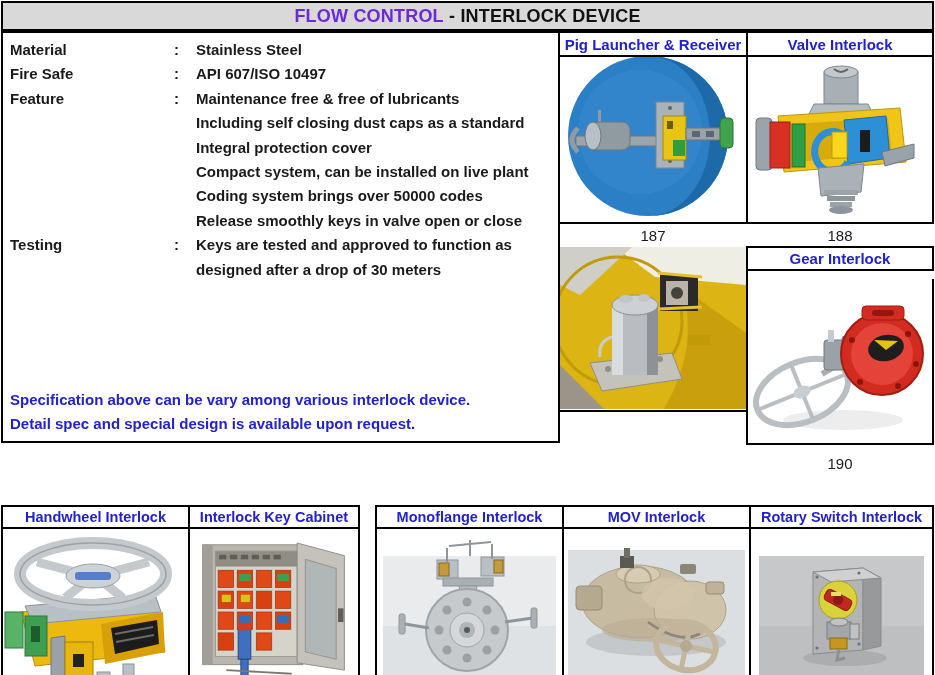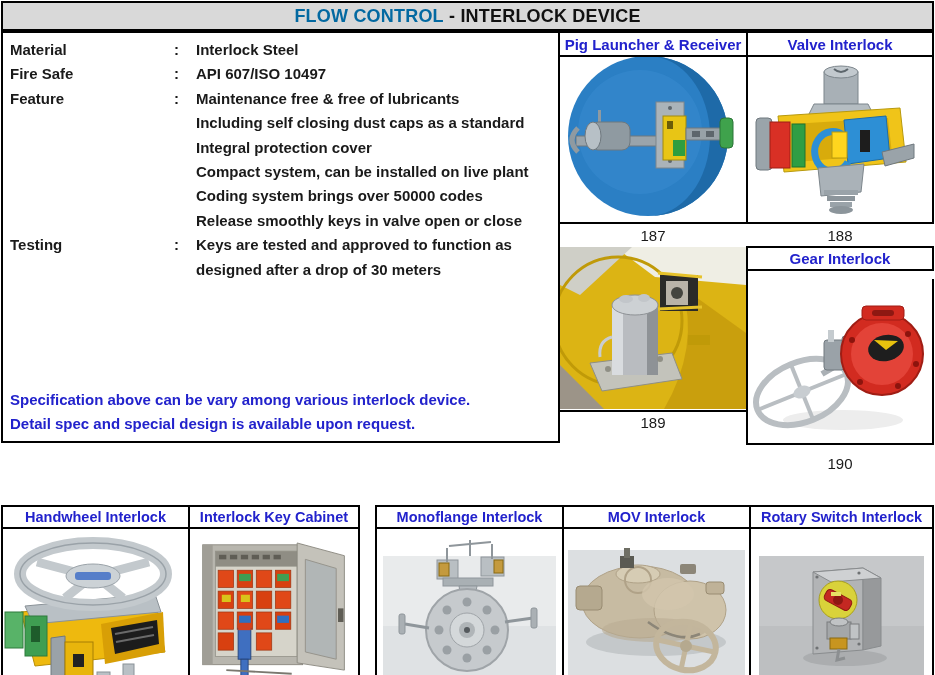--- a/index.html
+++ b/index.html
@@ -5,21 +5,21 @@
   html,body{margin:0;padding:0;background:#ffffff;}
   *{box-sizing:border-box;}
   #page{position:relative;width:935px;height:675px;background:#fff;
         font-family:"Liberation Sans", sans-serif;color:#1a1a1a;overflow:hidden;}
 
   
   .hdr{position:absolute;left:1px;top:1px;width:933px;height:30px;
        background:#d9d9d9;border:2px solid #000;
        display:flex;align-items:center;justify-content:center;
        font-size:18px;font-weight:bold;letter-spacing:.2px;}
-  .hdr .brand{color:#0369a1;}
+  .hdr .brand{color:#6d28d9;}
   .hdr .rest{color:#111;white-space:pre;}
 
   
   .spec{position:absolute;left:1px;top:31px;width:559px;height:412px;
         border:2px solid #000;background:#fff;padding:5px 6px 0 7px;}
   .srow{display:grid;grid-template-columns:158px 28px 1fr;line-height:24.4px;
         font-size:15px;font-weight:bold;}
   .srow .c{text-align:left;padding-left:6px;}
   .notes{position:absolute;left:7px;bottom:5px;right:6px;
          color:#2222cc;font-size:15px;font-weight:bold;line-height:24px;}
@@ -43,21 +43,21 @@
 
   <div class="hdr">
     <span class="brand">FLOW CONTROL</span>
       <span class="rest"> - INTERLOCK DEVICE</span>
   </div>
 
   <div class="spec">
     <div class="srow">
       <span>Material</span>
       <span class="c">:</span>
-      <span>Interlock Steel</span>
+      <span>Stainless Steel</span>
     </div>
     <div class="srow">
       <span>Fire Safe</span>
       <span class="c">:</span>
       <span>API 607/ISO 10497</span>
     </div>
     <div class="srow">
       <span>Feature</span>
       <span class="c">:</span>
       <span>Maintenance free &amp; free of lubricants</span>
@@ -167,21 +167,20 @@
           <ellipse cx="84" cy="51" rx="6" ry="4" fill="#c2c6ca"></ellipse>
         <path d="M52 90 q-14 4 -12 20" fill="none" stroke="#c8ccd0" stroke-width="3"></path>
         <rect x="100" y="28" width="38" height="36" fill="#2a2a28"></rect>
         <rect x="106" y="34" width="22" height="24" fill="#b9b3a8"></rect>
         <circle cx="117" cy="46" r="6" fill="#44443e"></circle>
         <path d="M98 26 L142 30 M98 62 L142 60" stroke="#e6c22a" stroke-width="3"></path>
         <circle cx="48" cy="122" r="3" fill="#8f8f85"></circle>
           <circle cx="100" cy="112" r="3" fill="#8f8f85"></circle>
       </svg>
     </div>
-    <div class="pnum" style="height:21px;">189</div>
   </div>
 
   <div class="pblock" style="left:746px;top:246px;width:188px;gap:8px;">
     <div class="ptitle" style="height:25px;">Gear Interlock</div>
     <div class="pimg" style="height:166px;">
       <svg viewBox="0 0 184 162">
         <rect x="0" y="0" width="184" height="162" fill="#ffffff"></rect>
         <ellipse cx="95" cy="140" rx="60" ry="10" fill="#ededed"></ellipse>
         <g transform="rotate(-22 54 112)">
           <ellipse cx="54" cy="112" rx="48" ry="30" fill="none" stroke="#b9bec2" stroke-width="6"></ellipse>

